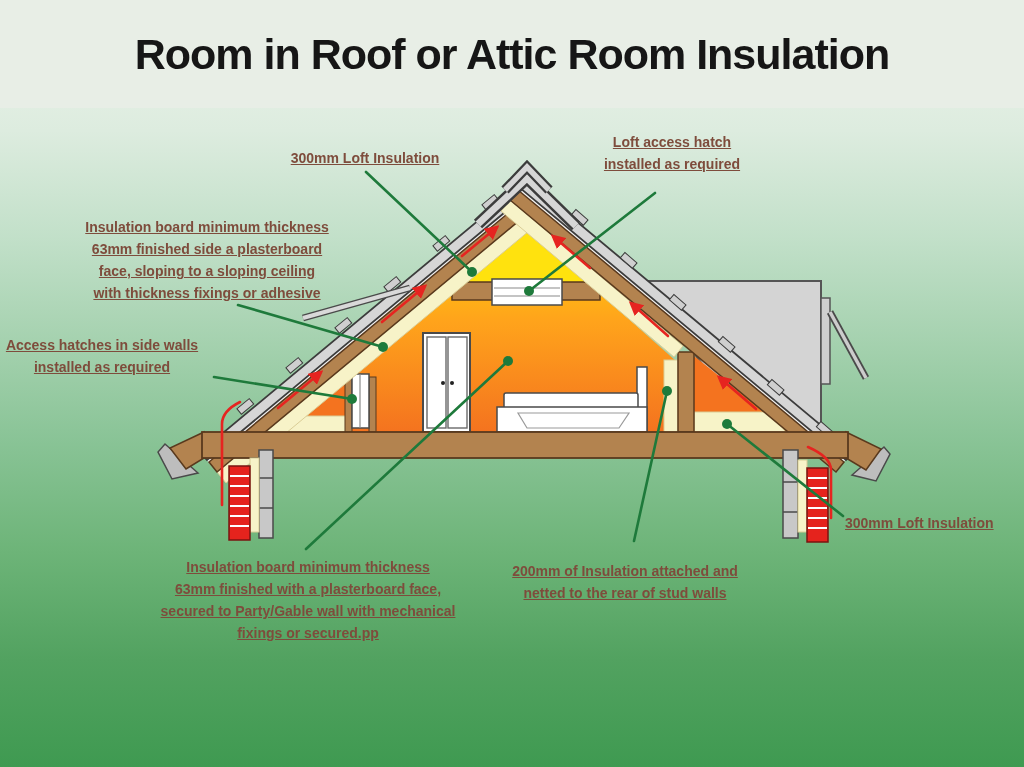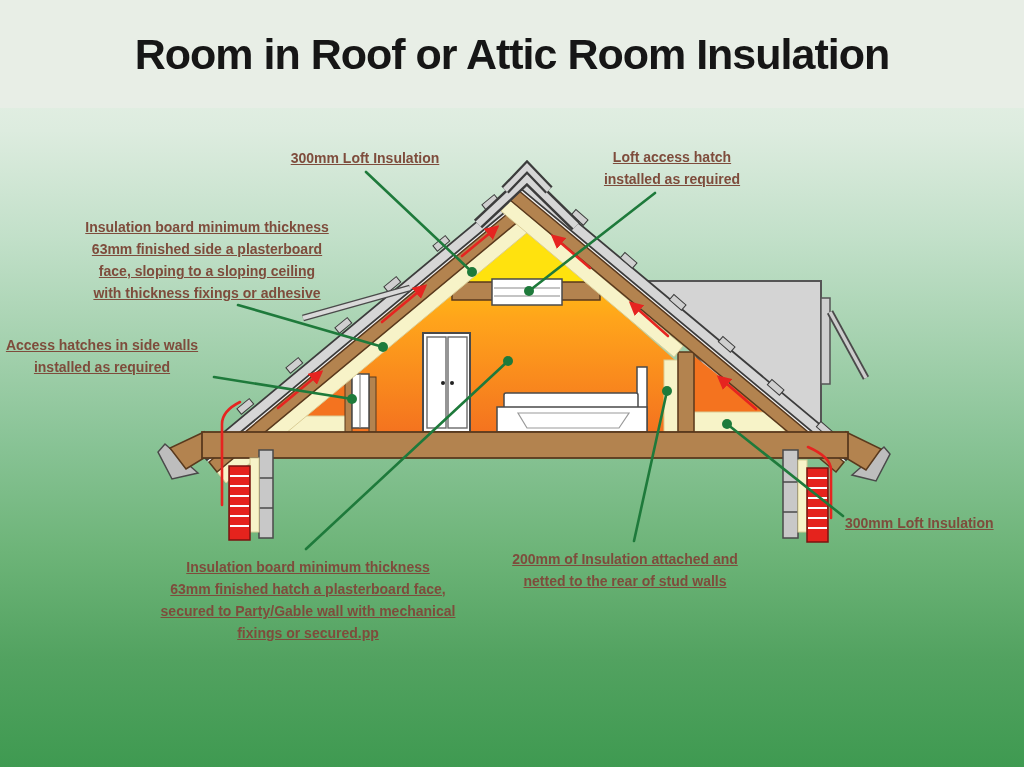--- a/index.html
+++ b/index.html
@@ -205,45 +205,45 @@
       <circle cx="508" cy="361" r="5"></circle>
         <circle cx="667" cy="391" r="5"></circle>
       <circle cx="727" cy="424" r="5"></circle>
     </g>
   </svg>
 
   <div class="label" style="left:365px;top:147px">
     <div>300mm Loft Insulation</div>
   </div>
 
-  <div class="label" style="left:672px;top:146px">
+  <div class="label" style="left:672px;top:131px">
     <div>Loft access hatch</div>
     <div>installed as required</div>
   </div>
 
   <div class="label" style="left:207px;top:216px">
     <div>Insulation board minimum thickness</div>
     <div>63mm finished side a plasterboard</div>
     <div>face, sloping to a sloping ceiling</div>
     <div>with thickness fixings or adhesive</div>
   </div>
 
   <div class="label" style="left:102px;top:334px">
     <div>Access hatches in side walls</div>
     <div>installed as required</div>
   </div>
 
   <div class="label" style="left:308px;top:556px">
     <div>Insulation board minimum thickness</div>
-    <div>63mm finished hatch a plasterboard face,</div>
+    <div>63mm finished with a plasterboard face,</div>
     <div>secured to Party/Gable wall with mechanical</div>
     <div>fixings or secured.pp</div>
   </div>
 
-  <div class="label" style="left:625px;top:548px">
+  <div class="label" style="left:625px;top:560px">
     <div>200mm of Insulation attached and</div>
     <div>netted to the rear of stud walls</div>
   </div>
 
   <div class="label left-align" style="left:845px;top:512px">
     <div>300mm Loft Insulation</div>
   </div>
 
 </div>
 

